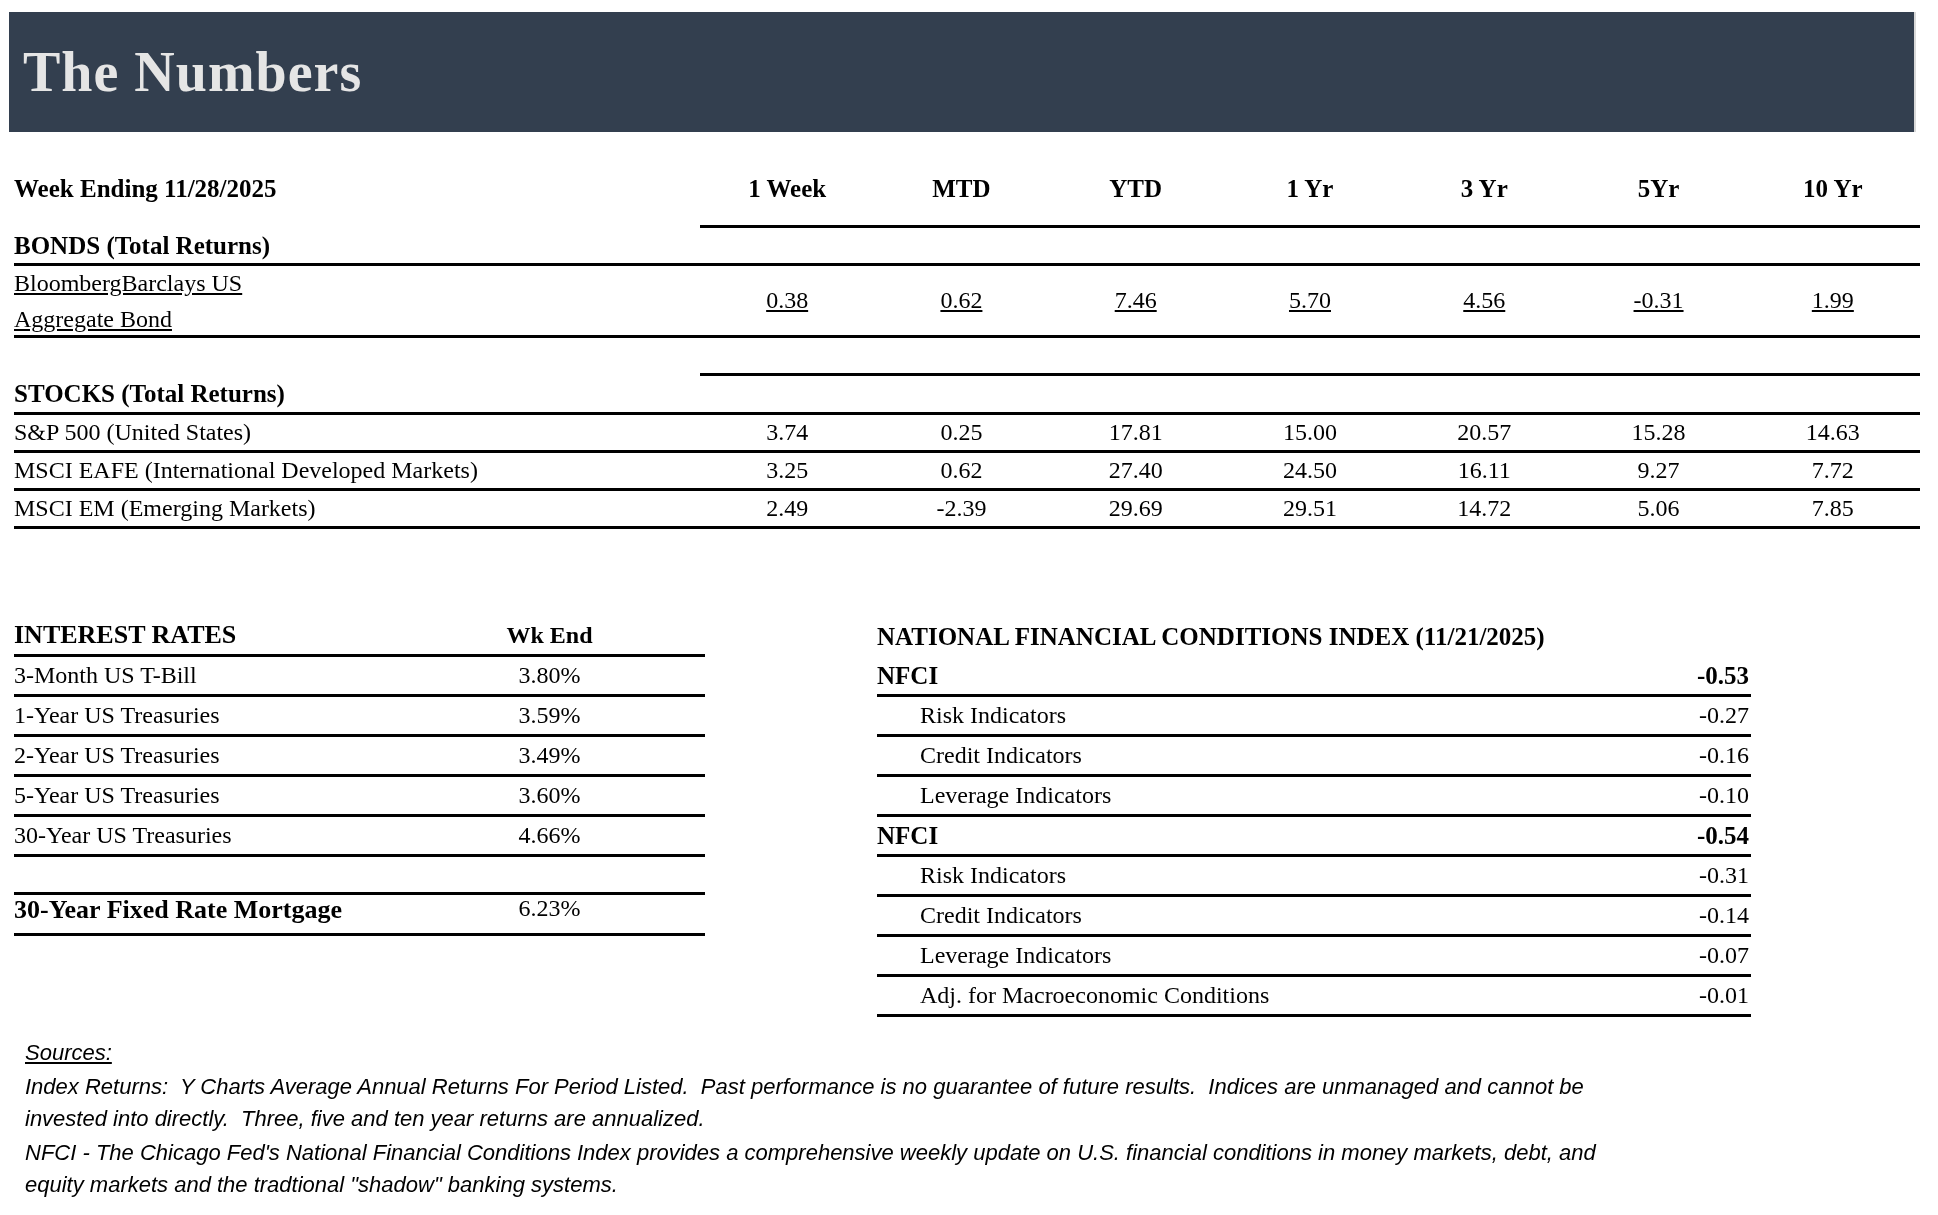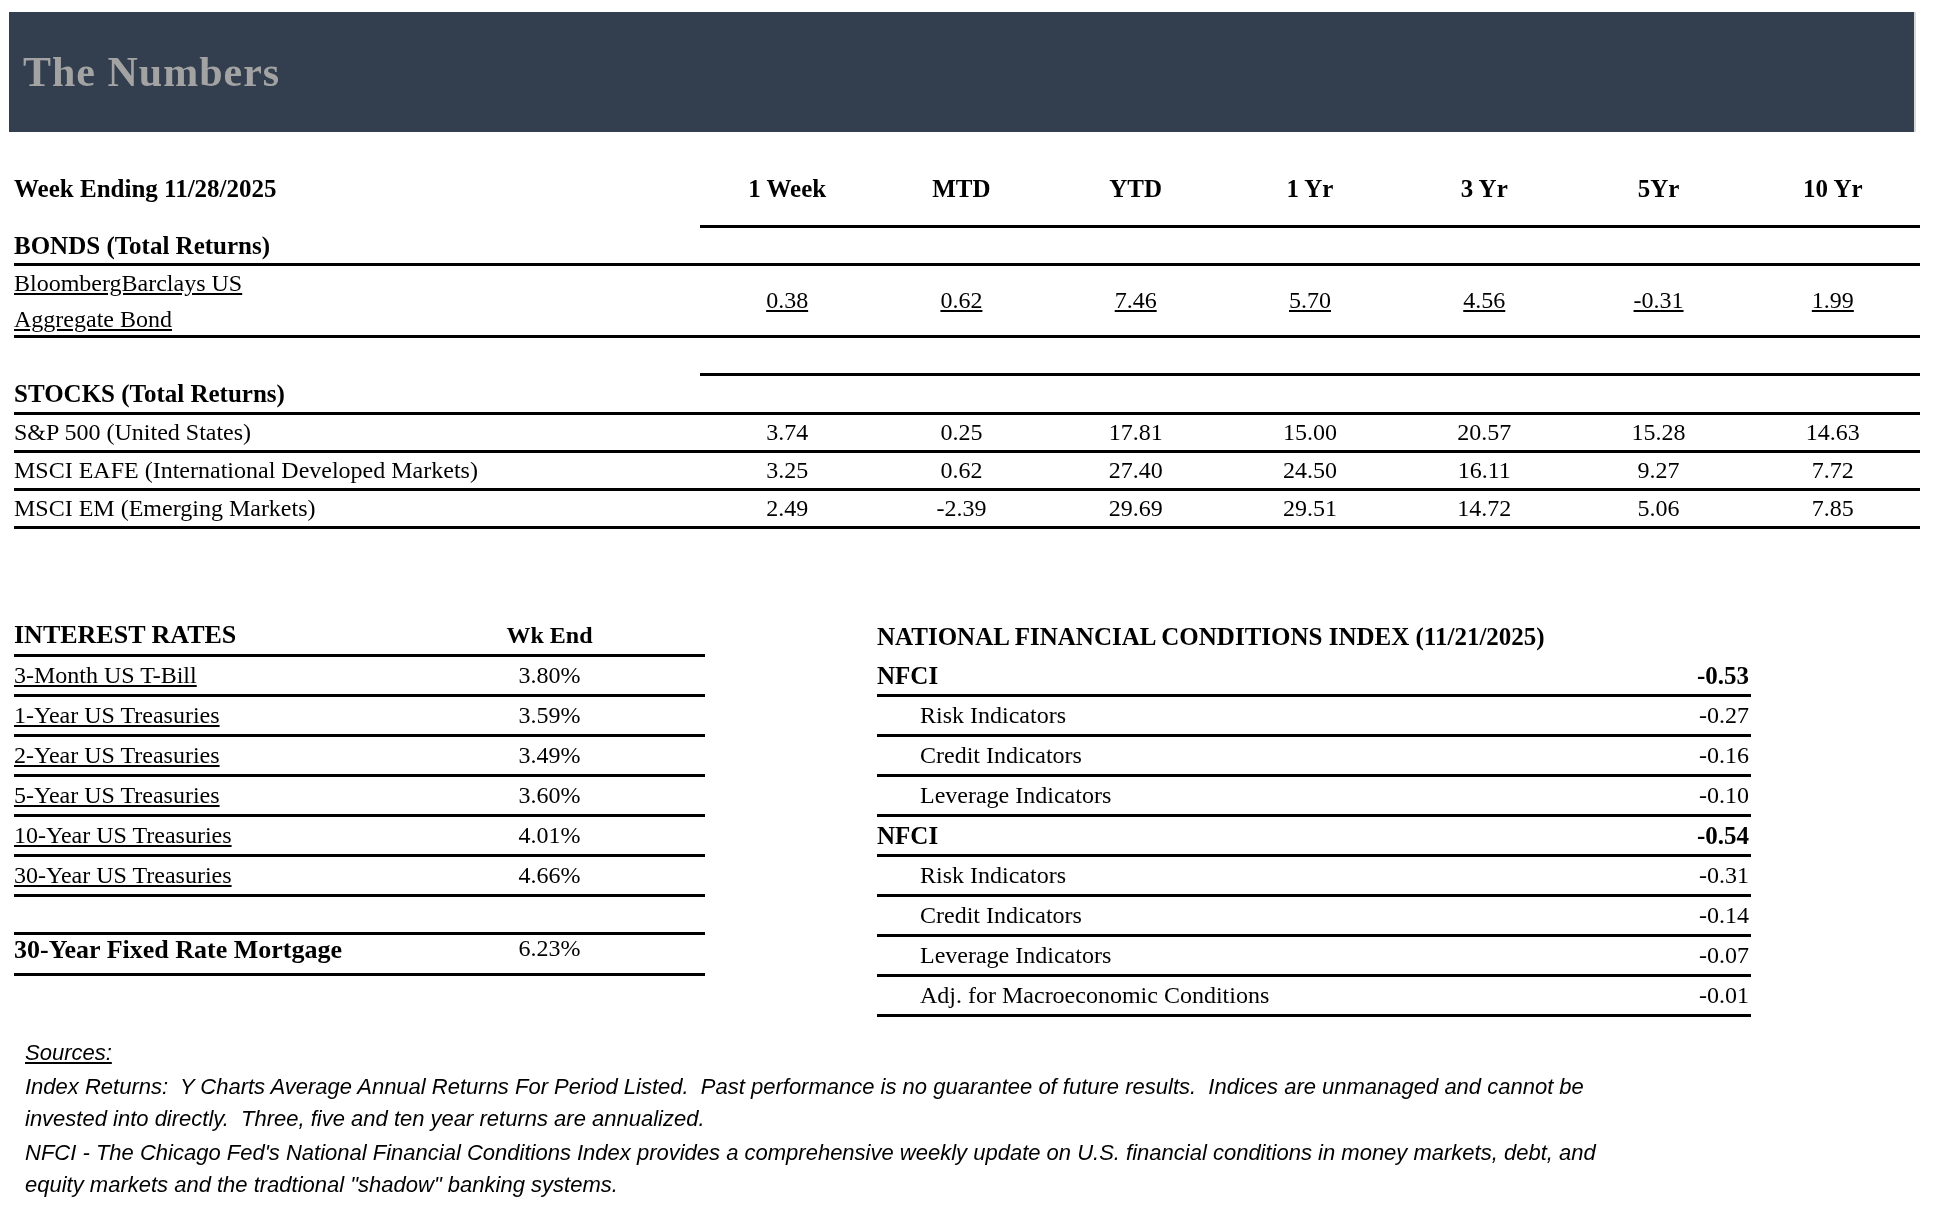--- a/index.html
+++ b/index.html
@@ -15,21 +15,21 @@
 
   
   .title-bar {
     left:9px; top:12px; width:1907px; height:120px;
     background:#333F4F;
     display:flex; align-items:center;
     padding-left:14px;
     border-right:2px solid #d9d9d9;
   }
   .title-bar .title {
-    color:#a3a3a3; font-size:42px; font-weight:bold; letter-spacing:1px;
+    color:#e5e5e5; font-size:56px; font-weight:bold; letter-spacing:1px;
   }
 
   
   .returns { left:14px; top:150px; width:1906px; }
   .r-row { position:relative; display:flex; width:100%; }
   .r-label { width:686px; flex:0 0 686px; }
   .r-cell { flex:1; text-align:center; }
   .partial-line::after {
     content:""; position:absolute; left:686px; right:0; bottom:0;
     height:3px; background:#000;
@@ -45,21 +45,21 @@
   .rr-bond .r-cell { display:flex; align-items:center; justify-content:center; }
   .rr-spacer { height:38px; }
   .rr-data { height:38px; border-bottom:3px solid #000; align-items:center; font-size:24px; }
 
   
   .rates { left:14px; top:616px; width:691px; font-size:24px; }
   .rates .head { display:flex; height:41px; border-bottom:3px solid #000; align-items:center; }
   .rates .head .t { flex:0 0 380px; font-weight:bold; font-size:26px; }
   .rates .head .v { flex:1; text-align:center; font-weight:bold; font-size:24px; }
   .rate-row { display:flex; height:40px; border-bottom:3px solid #000; align-items:center; }
-  .rate-row .l { flex:0 0 380px;text-decoration:underline; }
+  .rate-row .l { flex:0 0 380px; }
   .rate-row .v { flex:1; text-align:center; }
   .rate-gap { height:35px; }
   .rate-mortgage { display:flex; height:44px; border-top:3px solid #000;
                    border-bottom:3px solid #000; }
   .rate-mortgage .l { flex:0 0 380px; font-weight:bold; font-size:26px; }
   .rate-mortgage .v { flex:1; text-align:center; }
 
   
   .nfci { left:877px; top:616px; width:874px; font-size:24px; }
   .nfci .head { height:41px; display:flex; align-items:center;
@@ -170,24 +170,20 @@
   </div>
   <div class="rate-row">
     <div class="l">2-Year US Treasuries</div>
     <div class="v">3.49%</div>
   </div>
   <div class="rate-row">
     <div class="l">5-Year US Treasuries</div>
     <div class="v">3.60%</div>
   </div>
   <div class="rate-row">
-    <div class="l">10-Year US Treasuries</div>
-    <div class="v">4.01%</div>
-  </div>
-  <div class="rate-row">
     <div class="l">30-Year US Treasuries</div>
     <div class="v">4.66%</div>
   </div>
 
   <div class="rate-gap"></div>
 
   <div class="rate-mortgage">
     <div class="l">30-Year Fixed Rate Mortgage</div>
     <div class="v">6.23%</div>
   </div>

